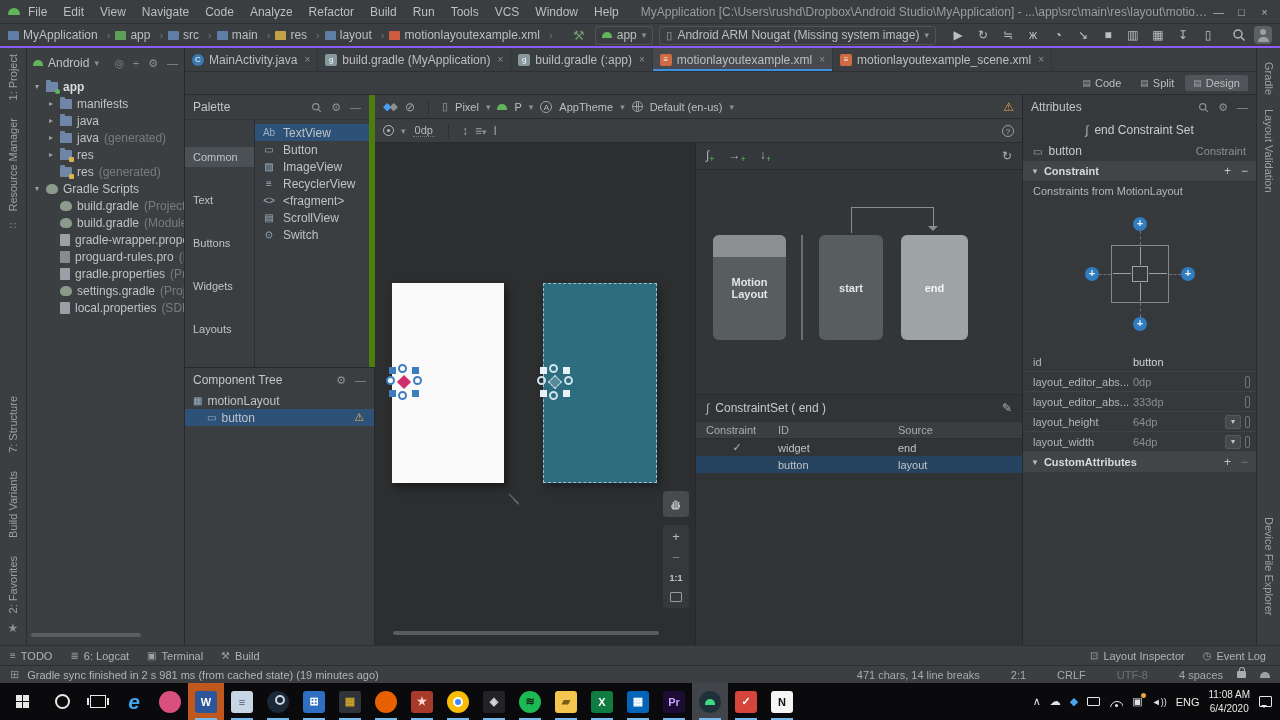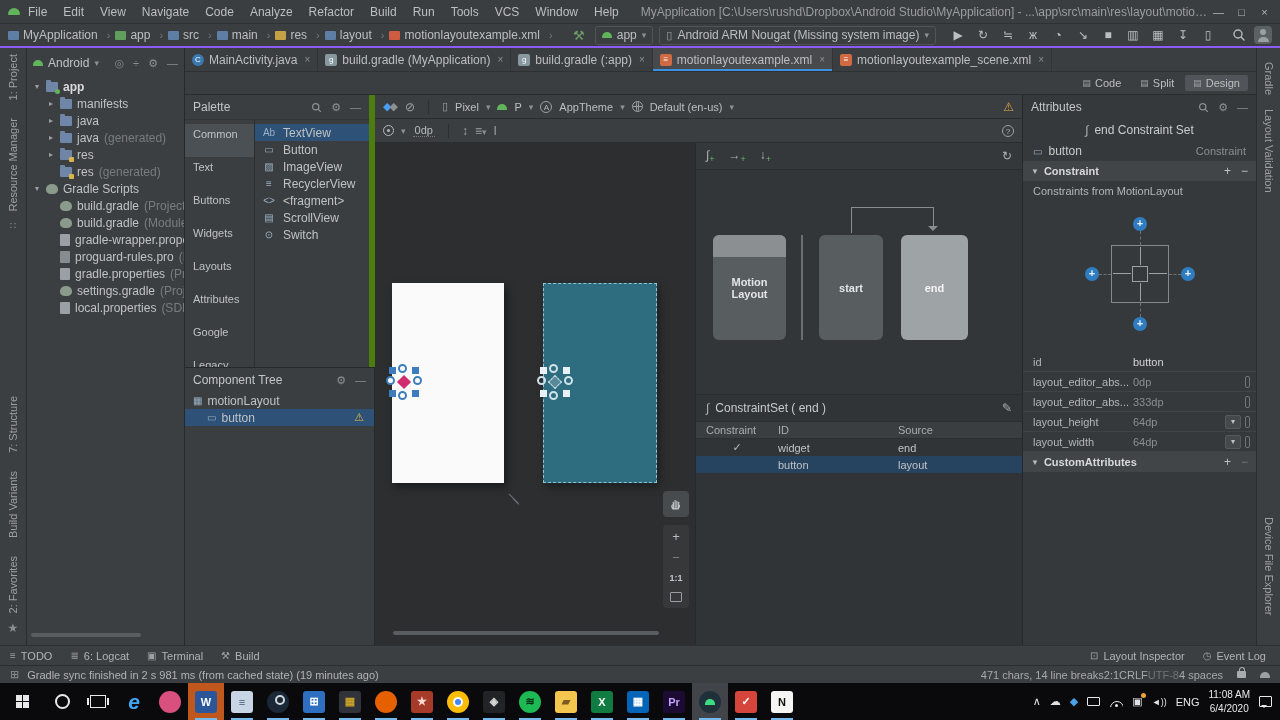--- a/index.html
+++ b/index.html
@@ -87,21 +87,21 @@
   .mode-btn.active { background:#515559; }
   .mode-icon { font-size:9px; color:#9da0a3; }
 
   
   .palette { left:185px; top:47px; width:190px; height:272px; background:#3b3e40; border-right:6px solid #4d7c0f; display:flex; flex-direction:column; }
   .panel-head { height:24px; display:flex; align-items:center; padding:0 8px; gap:9px; font-size:12px; color:#c3c6c8; flex:none; }
   .panel-head .hicon { color:#8c9092; font-size:11px; }
   .panel-head .hlabel { margin-right:auto; }
   .pal-body { flex:1; display:flex; border-top:1px solid #333639; }
   .pal-cats { width:70px; border-right:1px solid #2c2f31; padding-top:4px; }
-  .pal-cat { height:33px; line-height:20px; padding-left:8px; font-size:11px; color:#c0c3c5; }
+  .pal-cat { height:20px; line-height:20px; padding-left:8px; font-size:11px; color:#c0c3c5;margin-top:23px; }
   .pal-cat.selected { background:#4b5054; }
   .pal-items { flex:1; padding-top:4px; }
   .pal-item { height:17px; display:flex; align-items:center; gap:6px; padding-left:6px; font-size:12px; color:#c0c3c5; }
   .pal-item.selected { background:#2d5177; }
   .pal-icon { width:16px; flex:none; font-size:10px; color:#9ab0c4; text-align:center; }
 
   
   .comp { left:185px; top:319px; width:190px; height:278px; background:#3b3e40; border-right:1px solid #26292b; border-top:1px solid #26292b; }
   .comp-row { height:17px; display:flex; align-items:center; gap:5px; font-size:12px; color:#c0c3c5; }
   .comp-row.selected { background:#2d5177; }
@@ -861,21 +861,21 @@
     <span class="bb-icon">◷</span>
     <span>Event Log</span>
   </div>
     </div>
 </div>
 
 <div class="statusbar">
   <span class="grid-ico">⊞</span>
   <span>Gradle sync finished in 2 s 981 ms (from cached state) (19 minutes ago)</span>
   <div class="sb-right">
-    <span class="sb-list" style="display:flex; gap:0;">
+    <span class="sb-list" style="display:flex; gap:31px;">
         <span class="sb-item">471 chars, 14 line breaks</span>
         <span class="sb-item">2:1</span>
         <span class="sb-item">CRLF</span>
         <span class="sb-item">UTF-8</span>
         <span class="sb-item">4 spaces</span>
       </span>
     <span class="lock"></span>
     <span class="ahead s gray"></span>
   </div>
 </div>

